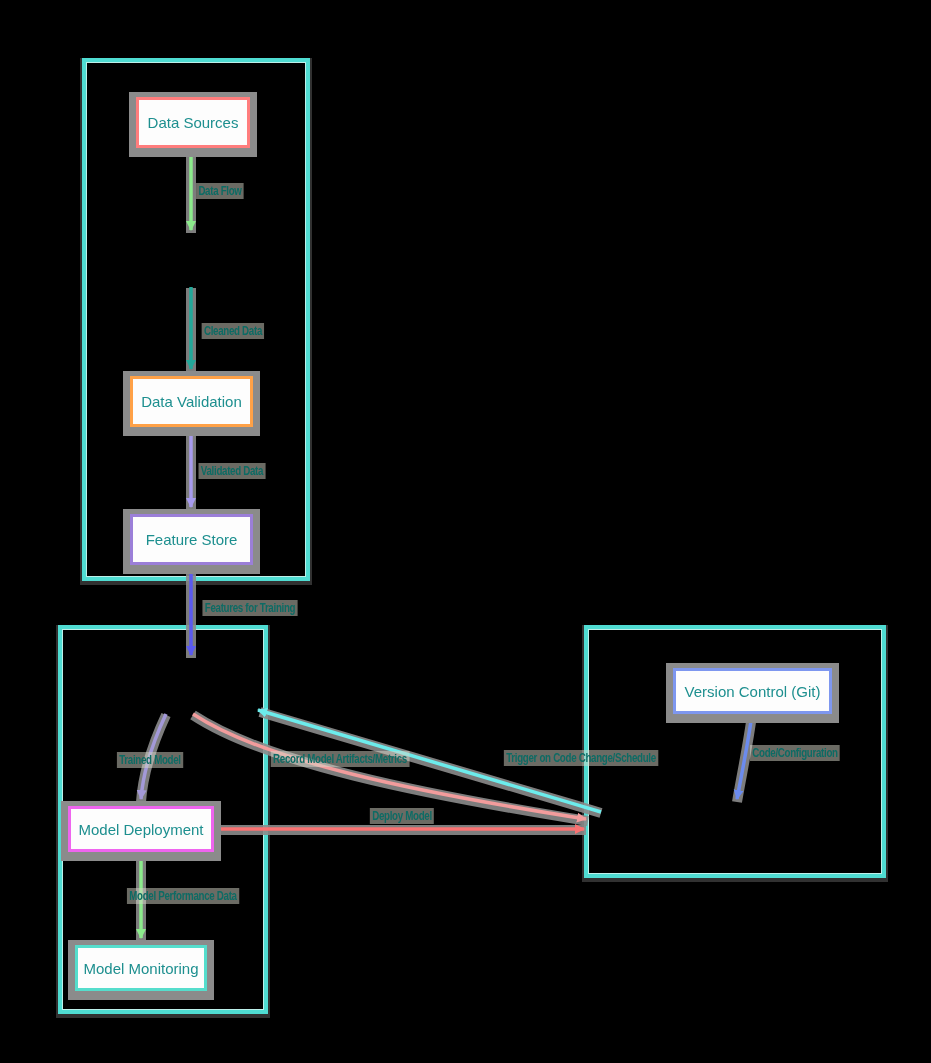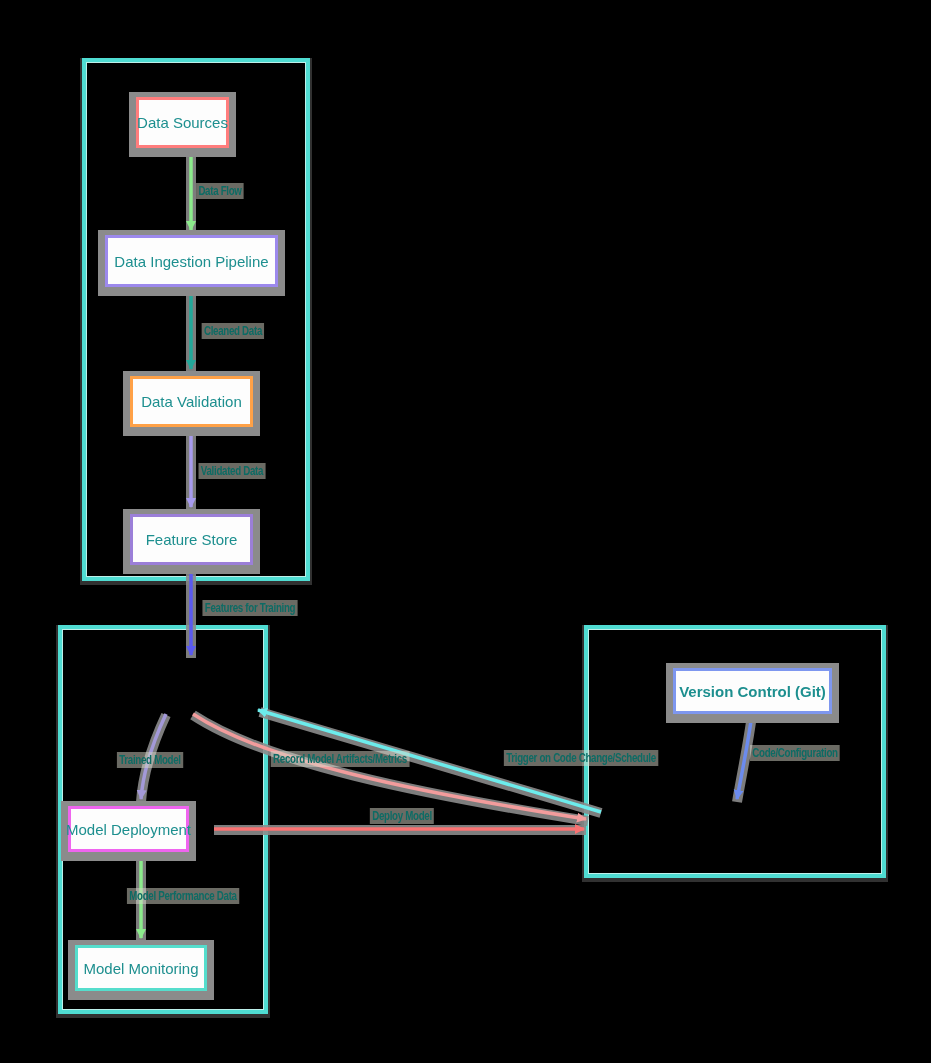--- a/index.html
+++ b/index.html
@@ -25,21 +25,21 @@
         display:flex;align-items:center;justify-content:center;text-align:center;
         font-size:15px;box-shadow:0 2px 0 7px var(--shadow);box-sizing:border-box;
         padding:2px 6px;white-space:nowrap;}
   .n-ds{border:3px solid var(--border-data-sources);}
   .n-dip{border:3px solid var(--border-data-ingestion);}
   .n-dv{border:3px solid var(--border-data-validation);}
   .n-fs{border:3px solid var(--border-feature-store);}
   .n-mt{border:3px solid var(--border-model-training);}
   .n-md{border:3px solid var(--border-model-deployment);}
   .n-mm{border:3px solid var(--border-model-monitoring);}
-  .n-vc{border:3px solid var(--border-version-control);font-weight:bold;}
+  .n-vc{border:3px solid var(--border-version-control);}
   .n-ci{border:3px solid var(--border-cicd-tools);}
   .edge-label{position:absolute;transform:translate(-50%,-50%) scaleX(.78);
         background:rgba(213,213,200,.5);color:var(--label-text);
         font-size:12.5px;font-weight:bold;letter-spacing:-.4px;
         padding:1px 3px;white-space:nowrap;}
 </style>
 </head>
 <body>
 
 <div class="canvas">
@@ -97,33 +97,30 @@
     <path class="edge e-lav" d="M191,427 V507" marker-end="url(#mk-lav)"></path>
     <path class="edge e-bv" d="M191,565 V655" marker-end="url(#mk-bv)"></path>
     <path class="edge e-pur" d="M166,714 C152,744 143,772 141,799" marker-end="url(#mk-pur)"></path>
     <path class="edge e-green" d="M141,852 V938" marker-end="url(#mk-green)"></path>
     <path class="edge e-corn" d="M752,714 C748,744 742,772 737,799" marker-end="url(#mk-corn)"></path>
     <path class="edge e-cyan" d="M601,812 C485,777 368,743 258,710" marker-end="url(#mk-cyan)"></path>
     <path class="edge e-sal" d="M193,714 C266,762 420,793 586,819" marker-end="url(#mk-sal)"></path>
     <path class="edge e-red" d="M214,829 H584" marker-end="url(#mk-red)"></path>
   </svg>
 
-  <div class="node n-ds" style="left:136px;top:97px;width:93px;height:51px;justify-content:center;">
+  <div class="node n-ds" style="left:136px;top:97px;width:114px;height:51px;justify-content:center;">
     <span>Data Sources</span>
-  </div>
-  <div class="node n-dip" style="left:105px;top:235px;width:173px;height:52px;">
-    <span>Data Ingestion Pipeline</span>
   </div>
   <div class="node n-dv" style="left:130px;top:376px;width:123px;height:51px;text-align:right;">
     <span>Data Validation</span>
   </div>
   <div class="node n-fs" style="left:130px;top:514px;width:123px;height:51px;text-align:center;">
     <span>Feature Store</span>
   </div>
-  <div class="node n-md" style="left:68px;top:806px;width:121px;height:46px;">
+  <div class="node n-md" style="left:68px;top:806px;width:146px;height:46px;">
     <span>Model Deployment</span>
   </div>
   <div class="node n-mm" style="left:75px;top:945px;width:132px;height:46px;">
     <span>Model Monitoring</span>
   </div>
   <div class="node n-vc" style="left:673px;top:668px;width:159px;height:46px;">
     <span>Version Control (Git)</span>
   </div>
 
   <div class="edge-label" style="left:220px;top:191px;">Data Flow</div>

